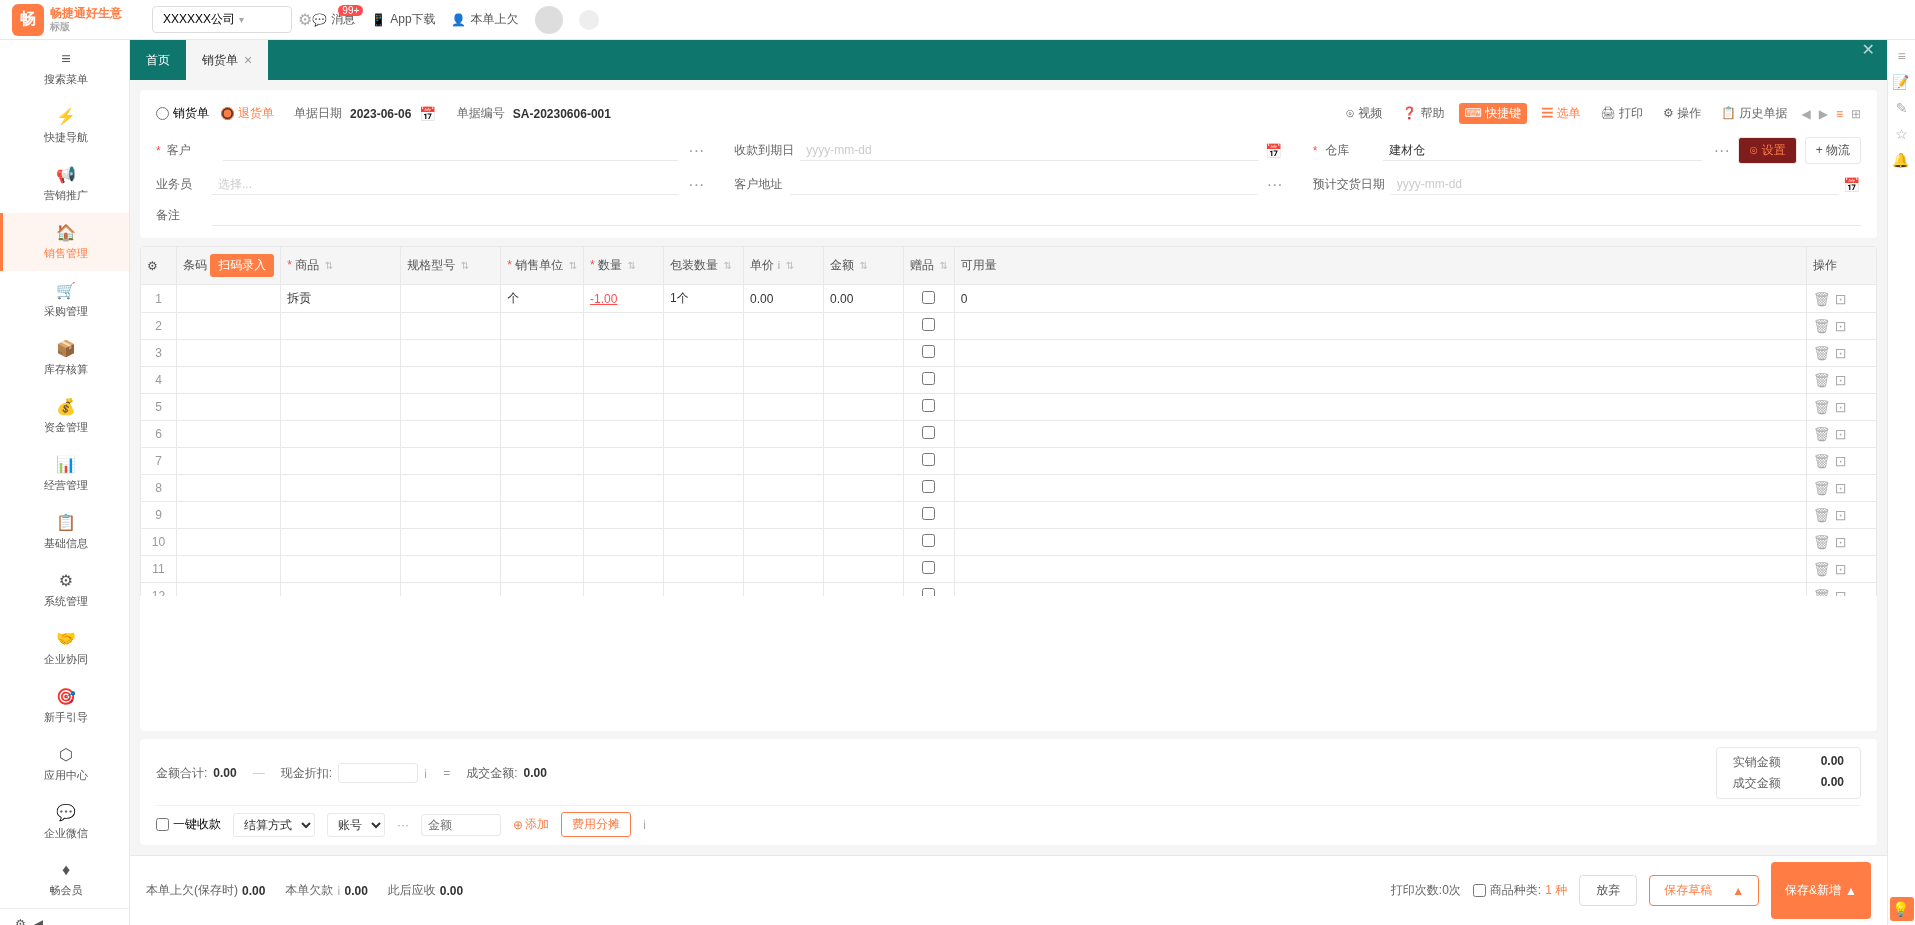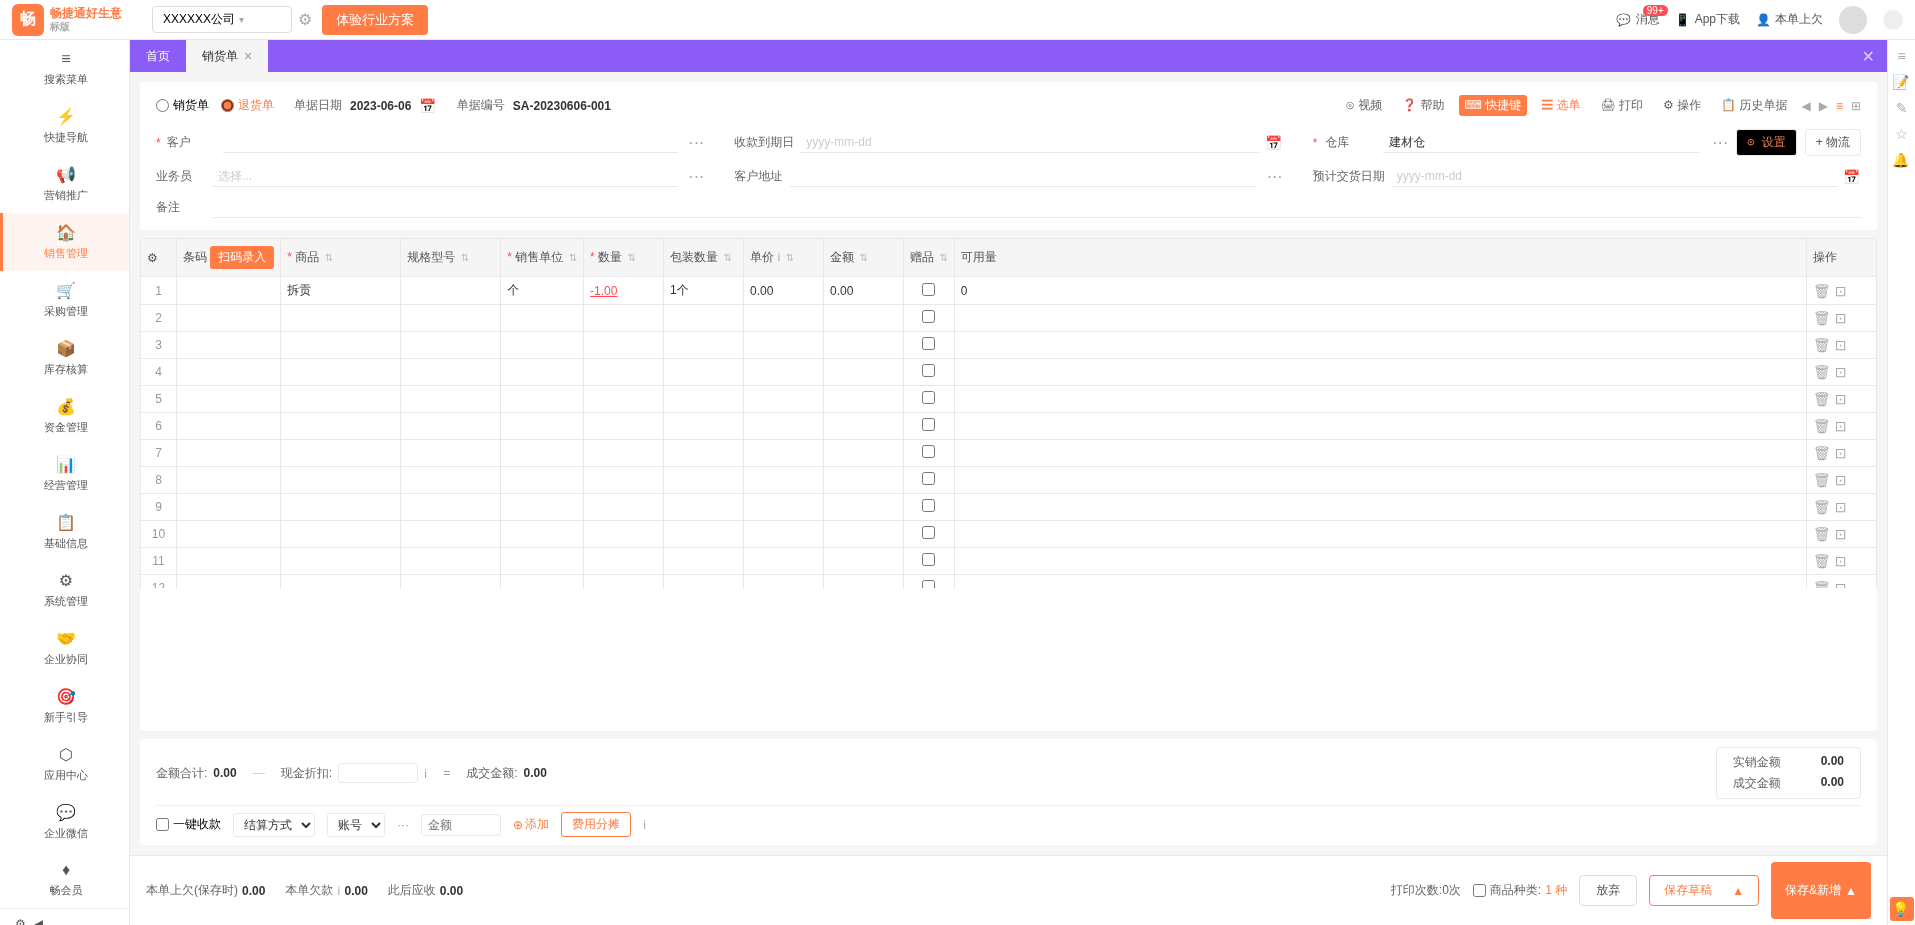--- a/index.html
+++ b/index.html
@@ -27,21 +27,21 @@
     .sidebar-item.active { background: #fff5f0; color: #ff7d45; border-left: 3px solid #ff7d45; }
     .sidebar-icon { font-size: 16px; }
     .sidebar-label { font-size: 11px; text-align: center; }
     .sidebar-bottom { margin-top: auto; border-top: 1px solid #eee; }
     .sidebar-bottom .sidebar-item { flex-direction: row; padding: 8px 12px; gap: 6px; }
 
     
     .content-area { flex: 1; display: flex; flex-direction: column; overflow: hidden; }
 
     
-    .tab-bar { height: 32px; background: #8b5cf6; display: flex; align-items: center; padding: 0; flex-shrink: 0; }
+    .tab-bar { height: 40px; background: #0f766e; display: flex; align-items: flex-start; padding: 0; flex-shrink: 0; }
     .tab-item { padding: 0 16px; height: 40px; display: flex; align-items: center; cursor: pointer; color: rgba(255,255,255,0.8); font-size: 13px; gap: 6px; }
     .tab-item.active { background: #f5f5f5; color: #333; }
     .tab-item .close-btn { color: #999; font-size: 14px; cursor: pointer; }
     .tab-home { color: white; }
 
     
     .page-content { flex: 1; background: #f5f5f5; overflow: auto; padding: 10px; display: flex; flex-direction: column; gap: 8px; }
 
     
     .form-card { background: white; border-radius: 4px; padding: 12px 16px; }
@@ -97,21 +97,21 @@
     
     .right-panel { width: 28px; background: #fff; border-left: 1px solid #e8e8e8; display: flex; flex-direction: column; align-items: center; padding: 4px 0; gap: 2px; flex-shrink: 0; }
     .right-panel-btn { width: 24px; height: 24px; display: flex; align-items: center; justify-content: center; cursor: pointer; color: #aaa; font-size: 14px; border-radius: 3px; }
     .right-panel-btn.active-orange { background: #ff7d45; color: white; }
     .calendar-icon { color: #aaa; font-size: 14px; cursor: pointer; }
 
     
     .sort-icon { color: #bbb; font-size: 10px; margin-left: 2px; }
 
     
-    .setting-btn { border: 1px solid #e8e8e8; background: #000000; color: #ff7d45; padding: 4px 10px; border-radius: 3px; cursor: pointer; font-size: 12px; display: flex; align-items: center; gap: 4px; font-family: Liberation Mono, monospace; }
+    .setting-btn { border: 1px solid #e8e8e8; background: #7f1d1d; color: #ff7d45; padding: 4px 10px; border-radius: 3px; cursor: pointer; font-size: 12px; display: flex; align-items: center; gap: 4px; }
     .ship-btn { border: 1px solid #e8e8e8; background: white; color: #555; padding: 4px 10px; border-radius: 3px; cursor: pointer; font-size: 12px; display: flex; align-items: center; gap: 4px; }
 
     .bottom-bar-wrapper { display: flex; align-items: center; background: white; border-top: 1px solid #e8e8e8; padding: 6px 16px; flex-shrink: 0; position: relative; }
   </style>
 </head>
 <body>
 
 <div class="top-bar">
   <div class="logo-area">
     <div class="logo-icon">畅</div>
@@ -119,23 +119,20 @@
       <div>畅捷通好生意</div>
       <div style="font-size:10px;color:#aaa;">标版</div>
     </div>
   </div>
   <div style="display:flex;align-items:center;gap:6px;margin-left:10px;">
     <div class="company-selector">
       <span>XXXXXX公司</span>
       <span style="color:#aaa;font-size:10px;">▾</span>
     </div>
     <span style="color:#aaa;font-size:16px;cursor:pointer;">⚙</span>
-  </div>
-  <div class="top-center">
-    <button class="trial-btn">体验行业方案</button>
   </div>
   <div class="top-right">
     <div class="top-icon-item">
       <span>💬</span>
       <span>消息</span>
       <span class="badge">99+</span>
     </div>
     <div class="top-icon-item">
       <span>📱</span>
       <span>App下载</span>

